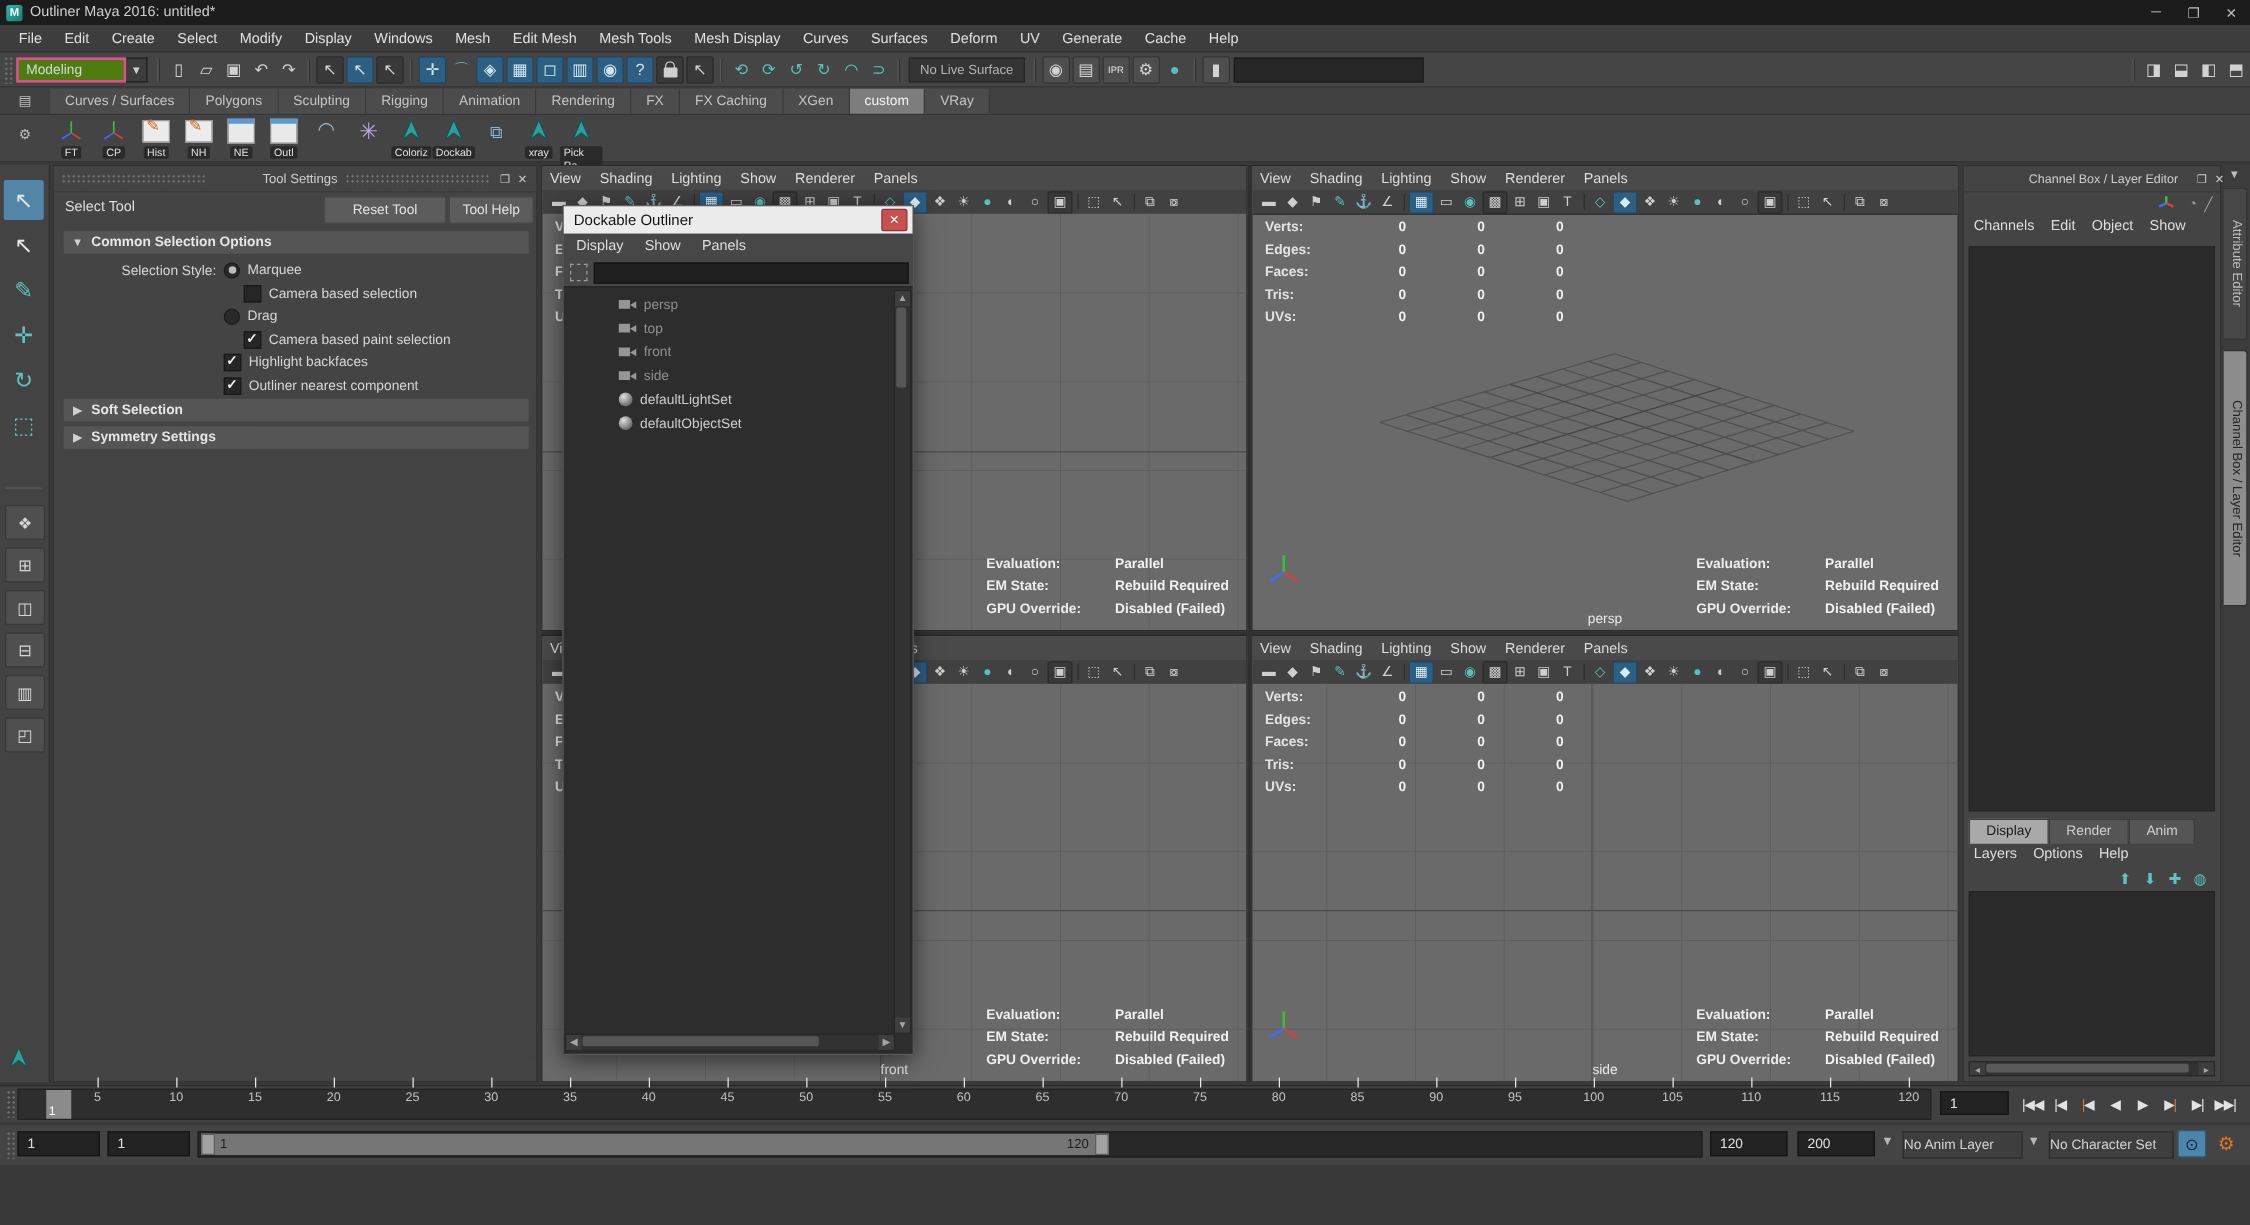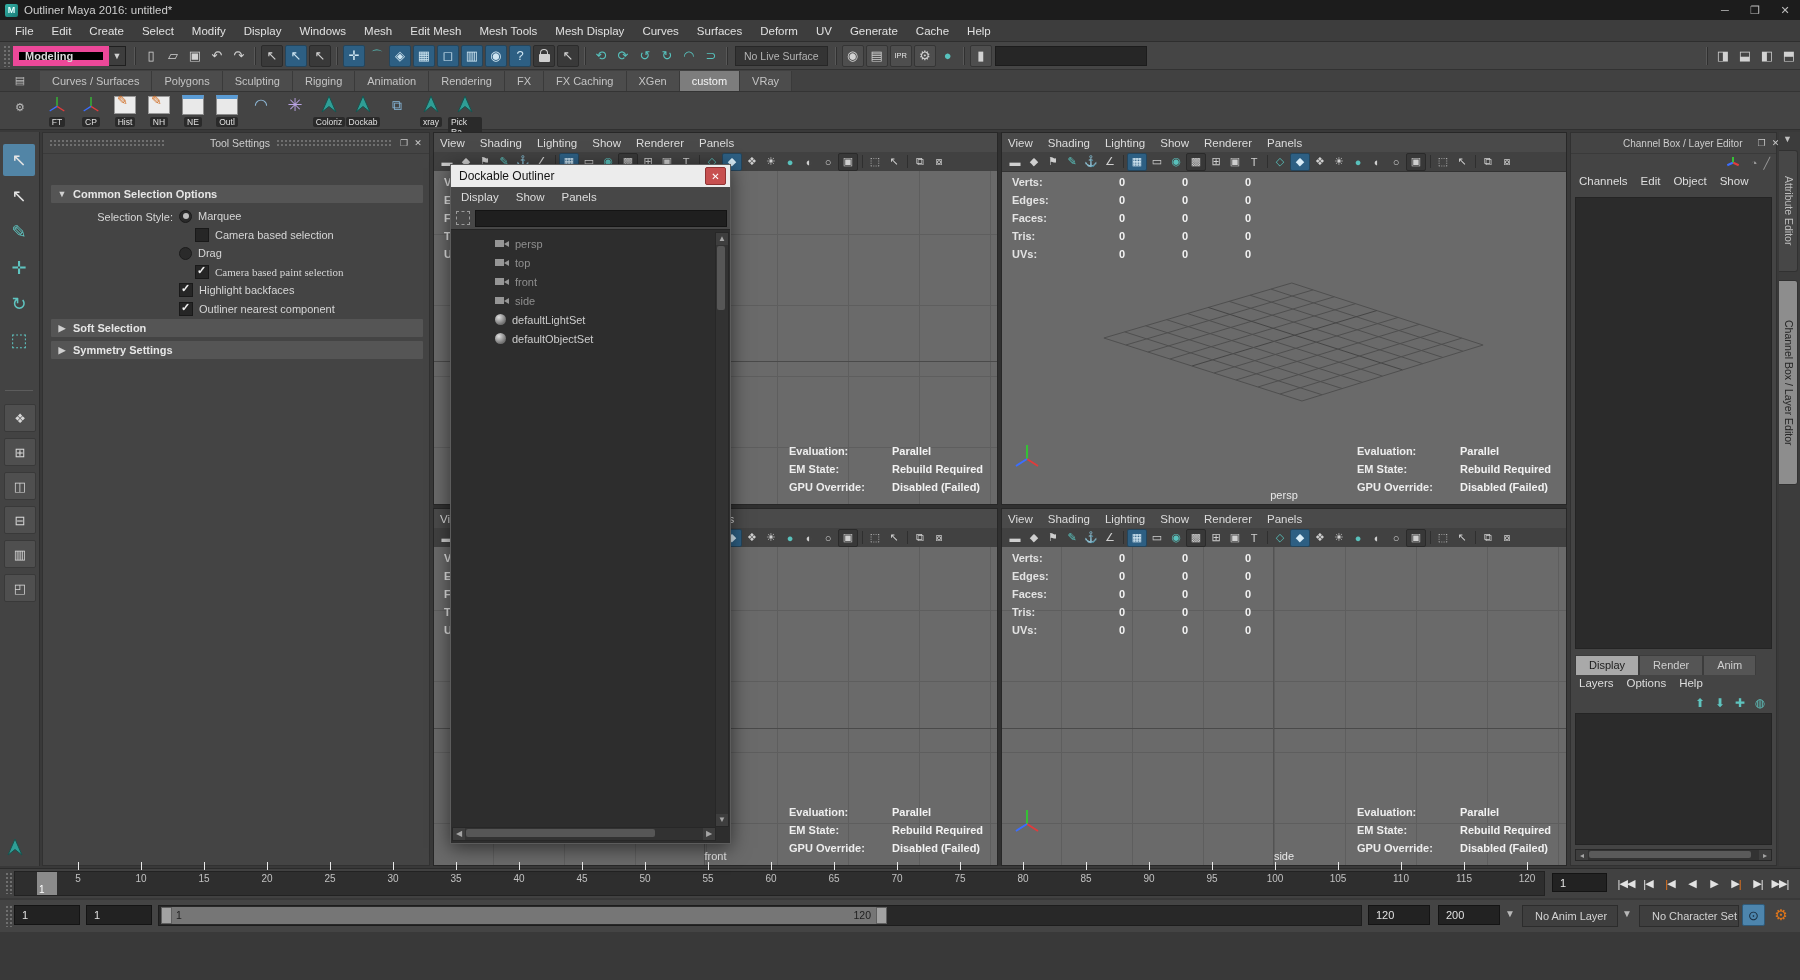--- a/index.html
+++ b/index.html
@@ -19,22 +19,22 @@
   .winbtn{width:30px;height:20px;display:flex;align-items:center;justify-content:center;color:#bcbcbc;font-size:11px;}
   
   .menubar{left:0;top:20px;width:1800px;height:22px;background:#3d3d3d;border-bottom:1px solid #2e2e2e;
     display:flex;align-items:center;padding-left:6px;box-sizing:border-box;}
   .menuitem{padding:0 9px;color:#e0e0e0;font-size:11.5px;line-height:22px;}
   
   .statusline{left:0;top:42px;width:1800px;height:28px;background:#454545;border-bottom:1px solid #323232;
     display:flex;align-items:center;box-sizing:border-box;}
   .handle8{width:7px;height:22px;margin:0 3px;}
   .modebox{display:flex;height:20px;margin-right:4px;}
-  .modebox .txt{width:78px;background:#000000;border:6px solid #ec4899;color:#d8d8d8;
-    display:flex;align-items:center;padding-left:6px;font-weight:bold;}
+  .modebox .txt{width:78px;background:#4d7c0f;border:2px solid #ec4899;color:#d8d8d8;
+    display:flex;align-items:center;padding-left:6px;}
   .modebox .arr{width:16px;background:#3d3d3d;border:1px solid #1f1f1f;border-left:none;color:#cfcfcf;
     display:flex;align-items:center;justify-content:center;font-size:9px;}
   .ic{width:20px;height:20px;margin:0 1px;display:flex;align-items:center;justify-content:center;
       font-size:13px;color:#d2d2d2;border-radius:2px;flex:none;}
   .ic.tile-blue{background:#2d5f83;border:1px solid #24455c;color:#cfe6f2;}
   .ic.tile-dark{background:#393939;border:1px solid #2b2b2b;}
   .ic.tile-gray{background:#4e4e4e;border:1px solid #353535;}
   .ic.teal{color:#57c2bd;}
   .ic .iprtxt{font-size:7.5px;color:#e5e5e5;letter-spacing:0;}
   .lockicon{position:relative;width:11px;height:8px;background:#cfcfcf;border-radius:1px;margin-top:5px;}
@@ -197,21 +197,21 @@
   .rangerow{left:0;top:900px;width:1800px;height:32px;background:#444444;display:block;}
   .rfield{position:absolute;top:5px;height:20px;background:#222222;border:1px solid #141414;color:#e0e0e0;
     display:flex;align-items:center;padding-left:7px;box-sizing:border-box;}
   .rtrack{position:absolute;left:158px;top:5px;width:1204px;height:21px;background:#282828;border:1px solid #1d1d1d;box-sizing:border-box;}
   .rbar{position:absolute;left:2px;top:1px;width:726px;height:17px;background:#767676;}
   .rhandle{position:absolute;top:0;width:11px;height:17px;background:#a2a2a2;border:1px solid #5f5f5f;box-sizing:border-box;}
   .rbar .t1{position:absolute;left:15px;top:2px;color:#1e1e1e;font-size:10.5px;}
   .rbar .t2{position:absolute;right:16px;top:2px;color:#1e1e1e;font-size:10.5px;}
   .dropdown{position:absolute;top:8px;color:#b8b8b8;font-size:10px;}
   .namedbox{position:absolute;top:5px;height:22px;background:#3e3e3e;border:1px solid #2c2c2c;color:#d3d3d3;
-    display:flex;align-items:center;padding-left:12px;box-sizing:border-box;}
+    display:flex;align-items:center;padding-left:0;box-sizing:border-box;}
   .autokey{position:absolute;left:1742px;top:4px;width:23px;height:22px;background:#4d85ad;border:1px solid #2f5a79;
     border-radius:2px;display:flex;align-items:center;justify-content:center;color:#17293a;font-size:13px;box-sizing:border-box;}
   .animprefs{position:absolute;left:1769px;top:4px;width:24px;height:22px;display:flex;align-items:center;justify-content:center;
     color:#e0761a;font-size:15px;}
   
   .melrow{left:0;top:934px;width:1800px;height:30px;background:#444444;}
   .mellabel{position:absolute;left:22px;top:8px;color:#d8d8d8;font-size:11px;}
   .melinput{position:absolute;left:58px;top:4px;width:500px;height:20px;background:#242424;border:1px solid #181818;box-sizing:border-box;}
   .meloutput{position:absolute;left:562px;top:4px;width:1232px;height:20px;background:#3b3b3b;border:1px solid #2e2e2e;box-sizing:border-box;}
 </style>
@@ -440,39 +440,44 @@
   <div class="abs toolsettings">
     <div class="panelheader">
       <div class="dots"></div>
       <div class="paneltitle">Tool Settings</div>
       <div class="dots"></div>
       <div class="dockicons">
         <div class="dockicon">❐</div>
         <div class="dockicon">✕</div>
       </div>
     </div>
+    <div class="tsrow">
+      <div class="tstool">Select Tool</div>
+      <div class="tsbtn" style="left:216px;width:96px;">Reset Tool</div>
+      <div class="tsbtn" style="left:316px;width:66px;">Tool Help</div>
+    </div>
     <div class="secbar" style="top:52px;">
       <span class="tri">▼</span>
       <span>Common Selection Options</span>
     </div>
     <div class="stylelabel" style="top:78px;">Selection Style:</div>
     <div id="tsoptions">
         <div class="optrow" style="top: 75px; left: 136px;">
           <div class="rd on"></div>
           <span class="optlabel">Marquee</span>
         </div>
         <div class="optrow" style="top: 93.5px; left: 152px;">
           <div class="cb"></div>
           <span class="optlabel">Camera based selection</span>
         </div>
         <div class="optrow" style="top: 112px; left: 136px;">
           <div class="rd"></div>
           <span class="optlabel">Drag</span>
         </div>
-        <div class="optrow" style="top: 130.5px; left: 152px; font-family: Liberation Serif, serif;">
+        <div class="optrow" style="top: 130.5px; left: 152px;">
           <div class="cb on"></div>
           <span class="optlabel">Camera based paint selection</span>
         </div>
         <div class="optrow" style="top: 149px; left: 136px;">
           <div class="cb on"></div>
           <span class="optlabel">Highlight backfaces</span>
         </div>
         <div class="optrow" style="top: 167.5px; left: 136px;">
           <div class="cb on"></div>
           <span class="optlabel">Outliner nearest component</span>

